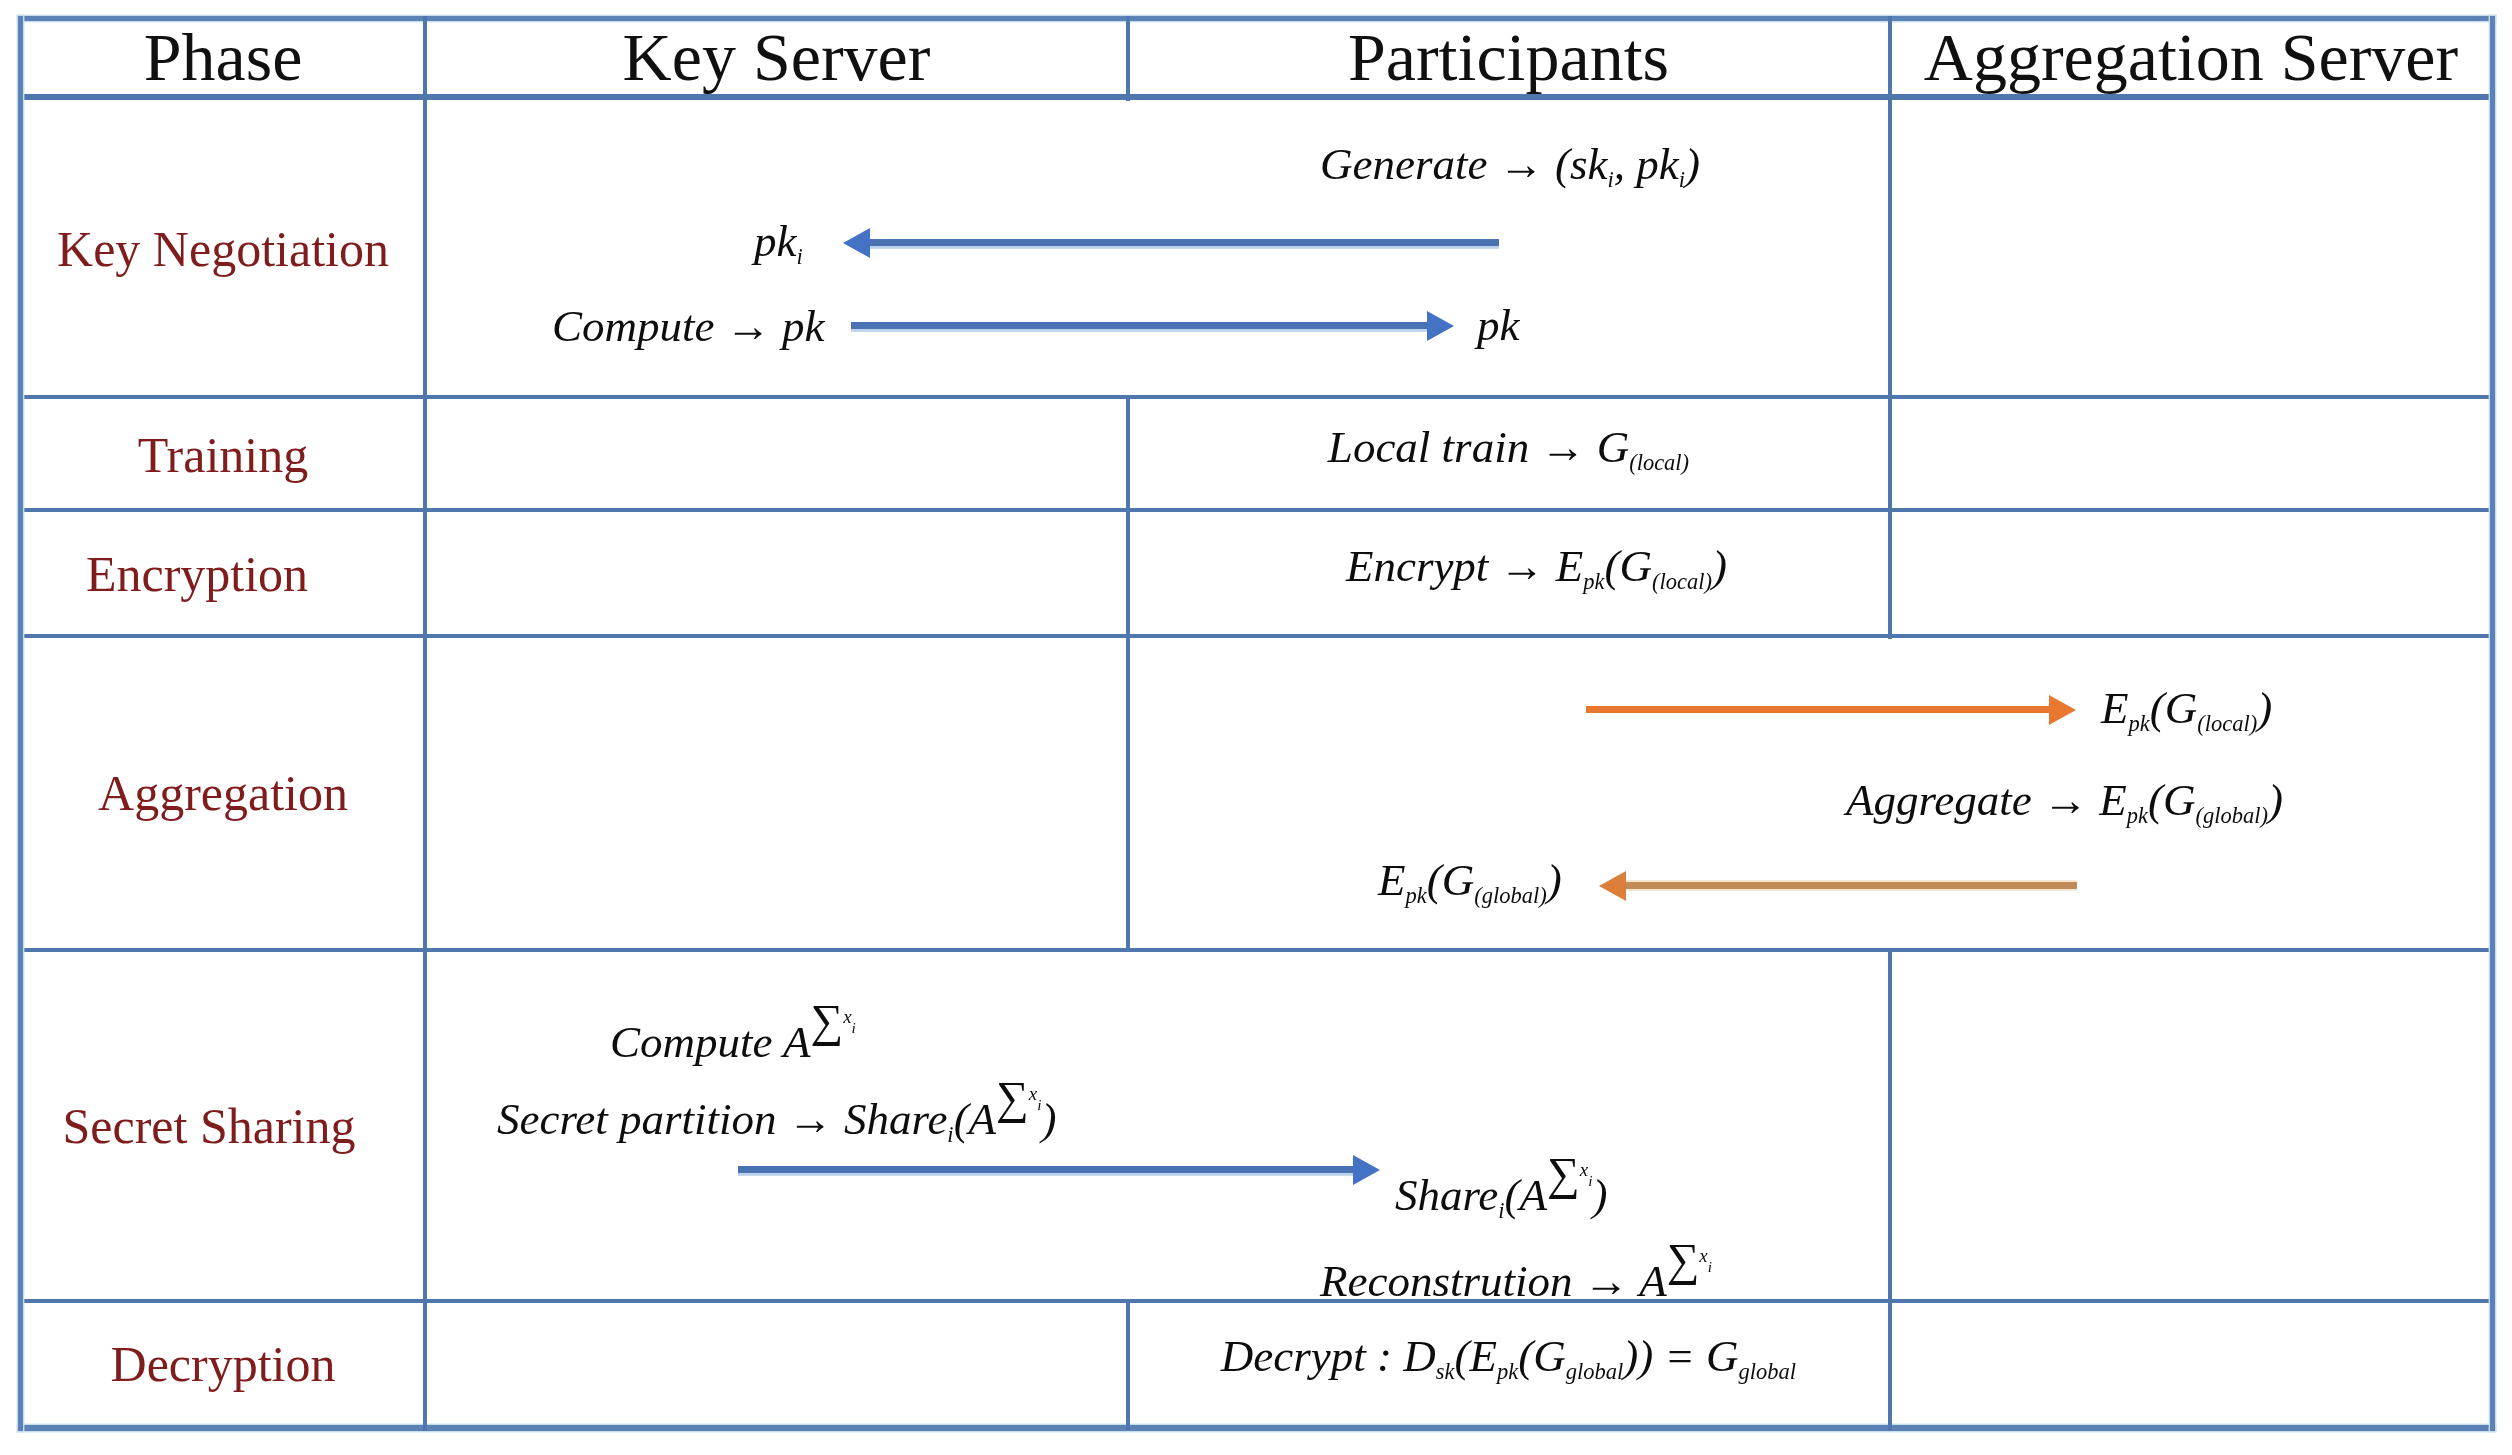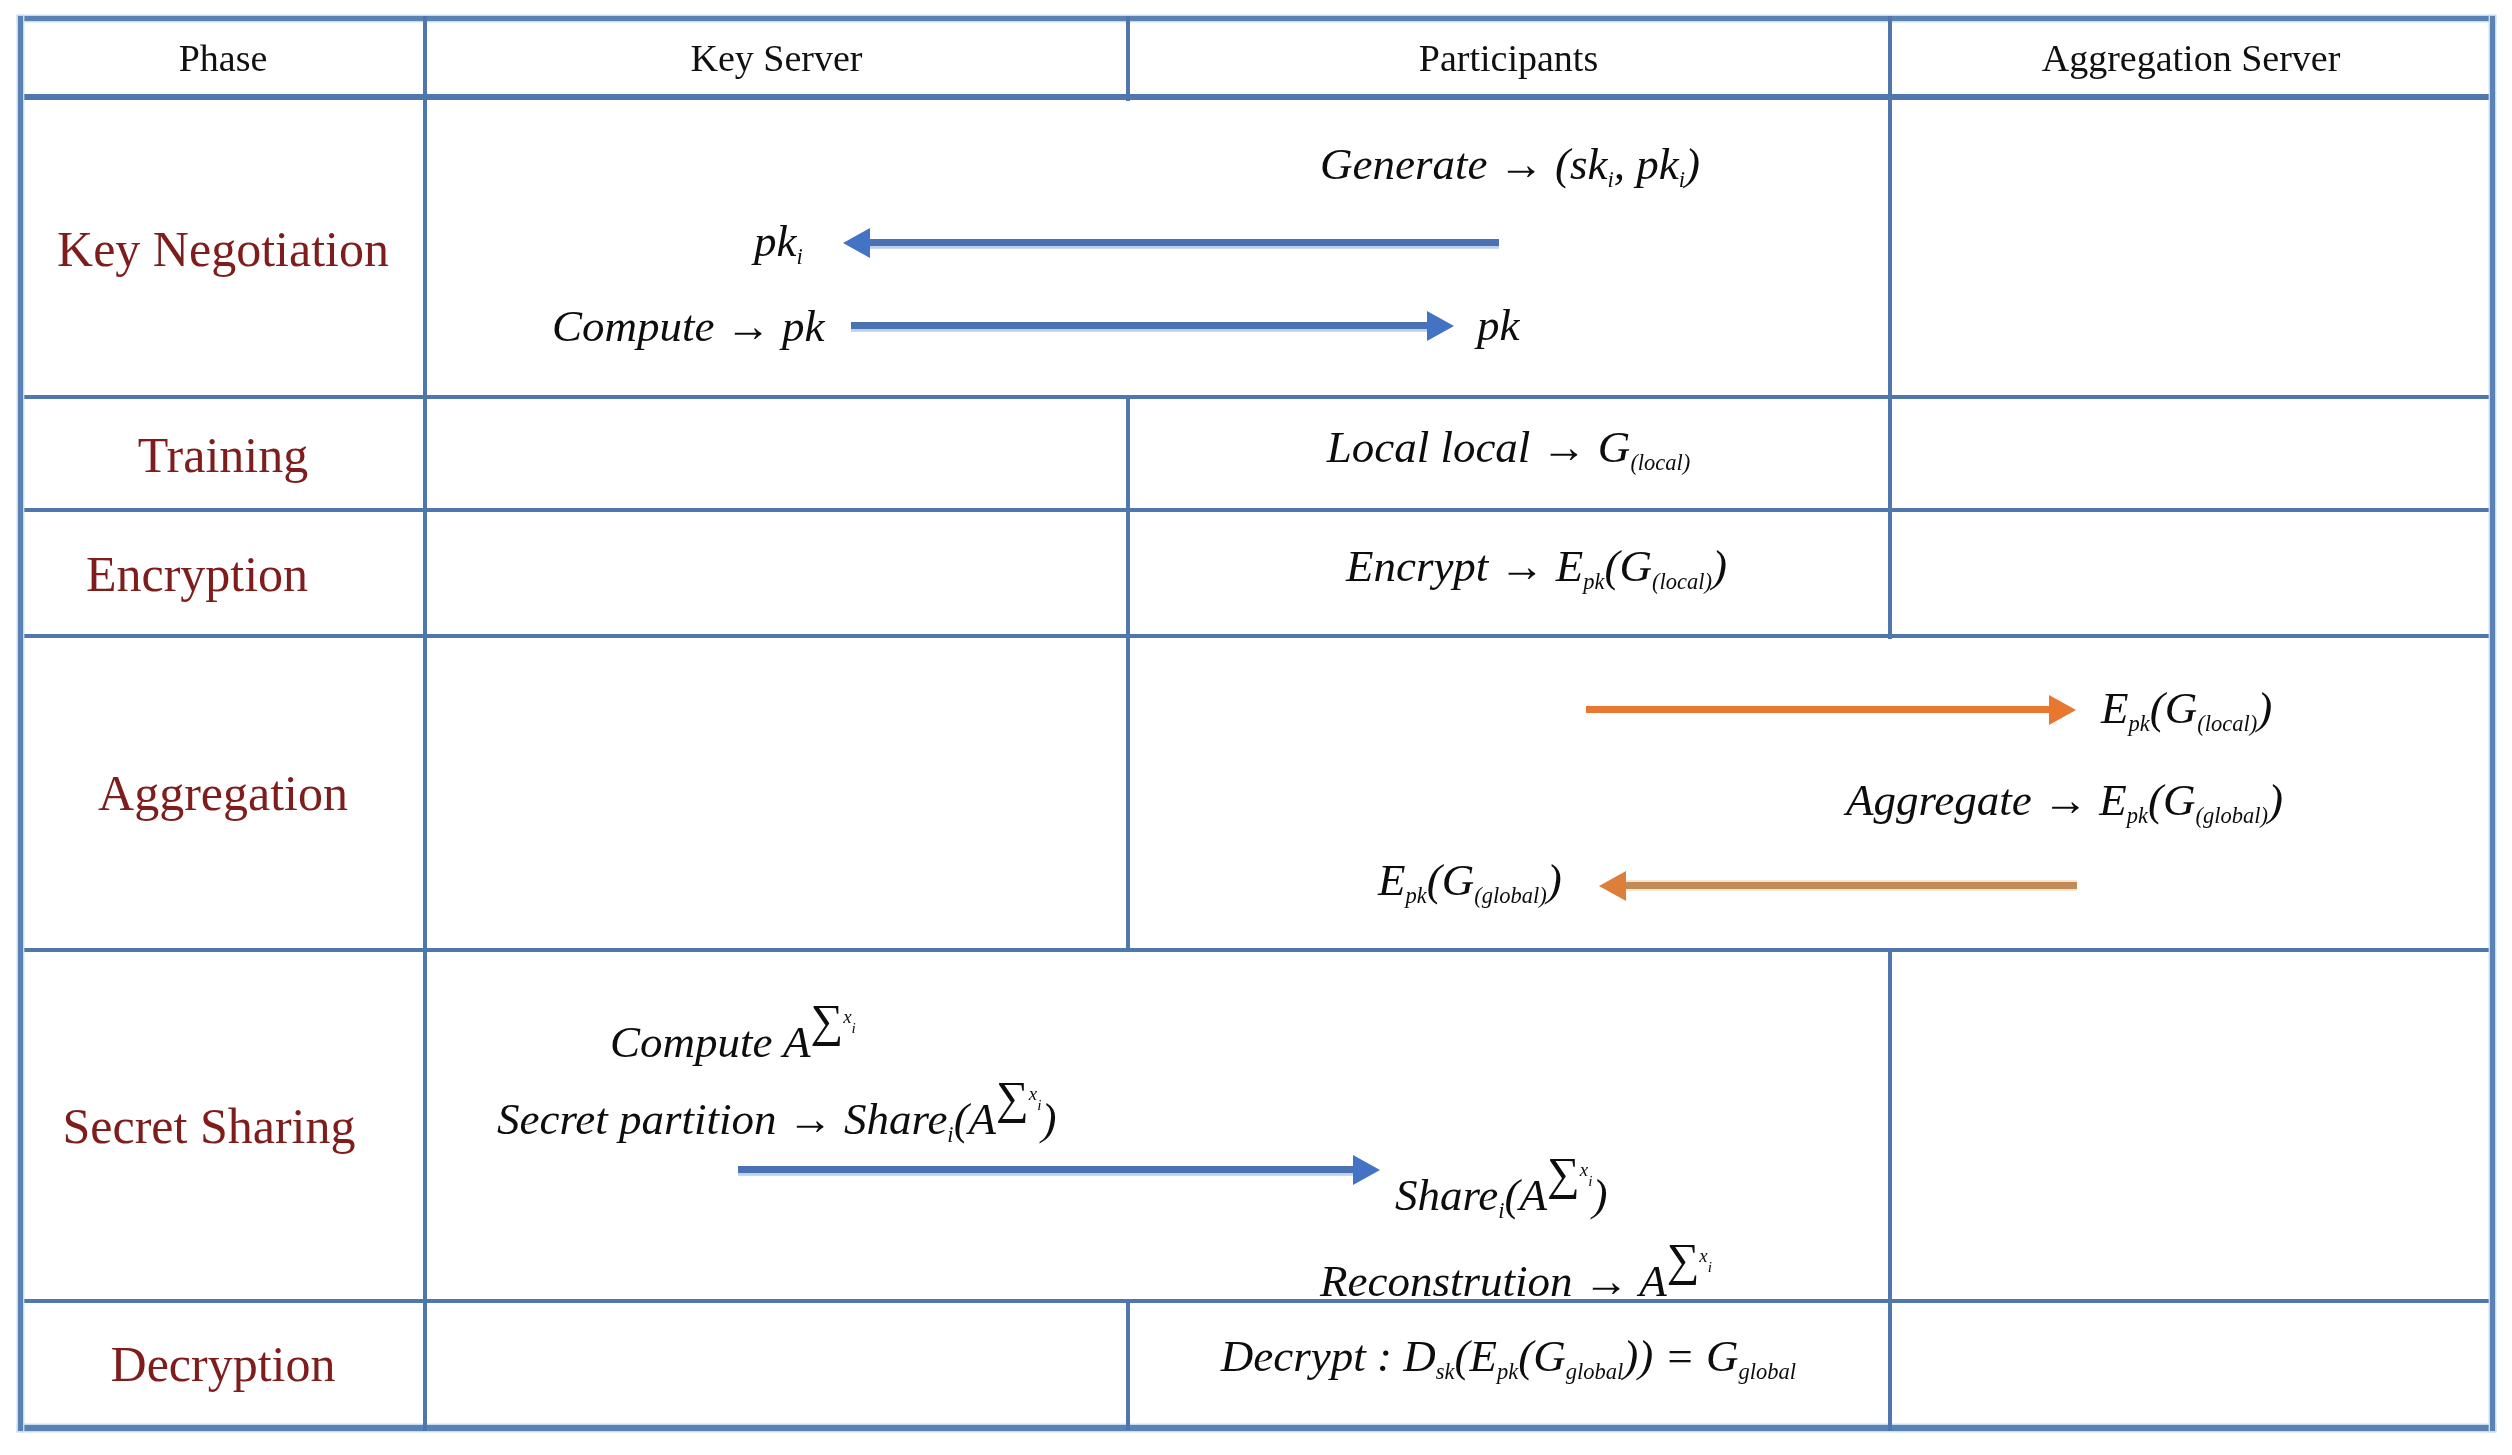--- a/index.html
+++ b/index.html
@@ -6,21 +6,21 @@
   .canvas{position:relative;width:2512px;height:1456px;background:#ffffff;overflow:hidden;
           font-family:"Liberation Serif", serif;color:#161616;}
 
   
   .hline{position:absolute;background:#4f76ad;}
   .vline{position:absolute;background:#4f76ad;}
   .outer{background:#5b82b5;box-shadow:0 0 0 1.4px #c7dcee;}
 
   
   .cell{position:absolute;display:flex;align-items:center;justify-content:center;text-align:center;}
-  .head-label{font-size:38px;color:#101010;white-space:nowrap;}
+  .head-label{font-size:68px;color:#101010;white-space:nowrap;}
   .phase-label{font-size:50px;color:#7f1d1d;white-space:nowrap;}
 
   
   .mline{position:absolute;font-style:italic;font-size:45px;line-height:57px;white-space:nowrap;color:#0d0d0d;}
   .mcenter{font-style:italic;font-size:45px;line-height:57px;white-space:nowrap;color:#0d0d0d;}
   .seg-sub{font-size:0.5em;vertical-align:-0.35em;}
   .seg-sigma{font-size:1.02em;vertical-align:0.45em;font-style:normal;line-height:0;}
   .seg-xs{font-size:0.42em;vertical-align:1.8em;}
   .seg-xss{font-size:0.34em;vertical-align:1.55em;}
 
@@ -98,21 +98,21 @@
       <span class="shaft"></span>
   </div>
   <div class="mline" style="left:552px;top:298px;"><span>Compute → pk</span></div>
   <div class="arrow arrow-blue" style="left:851px;top:310px;width:603px;">
     <span class="shaft"></span>
       <span class="head head-right"></span>
   </div>
   <div class="mline" style="left:1477px;top:297px;"><span>pk</span></div>
 
   <div class="cell" style="left:1130px;top:400px;width:757px;height:109px;">
-    <span class="mcenter"><span>Local local → G</span><span class="seg-sub">(local)</span></span>
+    <span class="mcenter"><span>Local train → G</span><span class="seg-sub">(local)</span></span>
   </div>
   <div class="cell" style="left:1130px;top:513px;width:757px;height:121px;margin-left:28px;">
     <span class="mcenter"><span>Encrypt → E</span><span class="seg-sub">pk</span><span>(G</span><span class="seg-sub">(local)</span><span>)</span></span>
   </div>
 
   <div class="arrow arrow-orange" style="left:1586px;top:694px;width:490px;">
     <span class="shaft"></span>
       <span class="head head-right"></span>
   </div>
   <div class="mline" style="left:2101px;top:680px;"><span>E</span><span class="seg-sub">pk</span><span>(G</span><span class="seg-sub">(local)</span><span>)</span></div>

